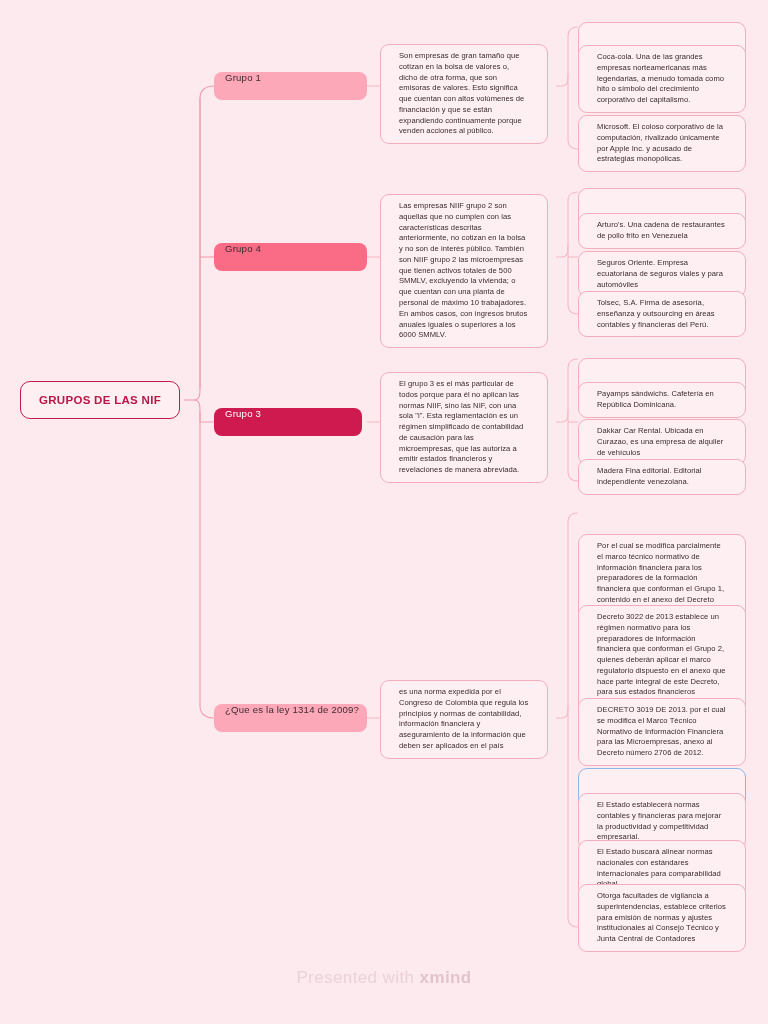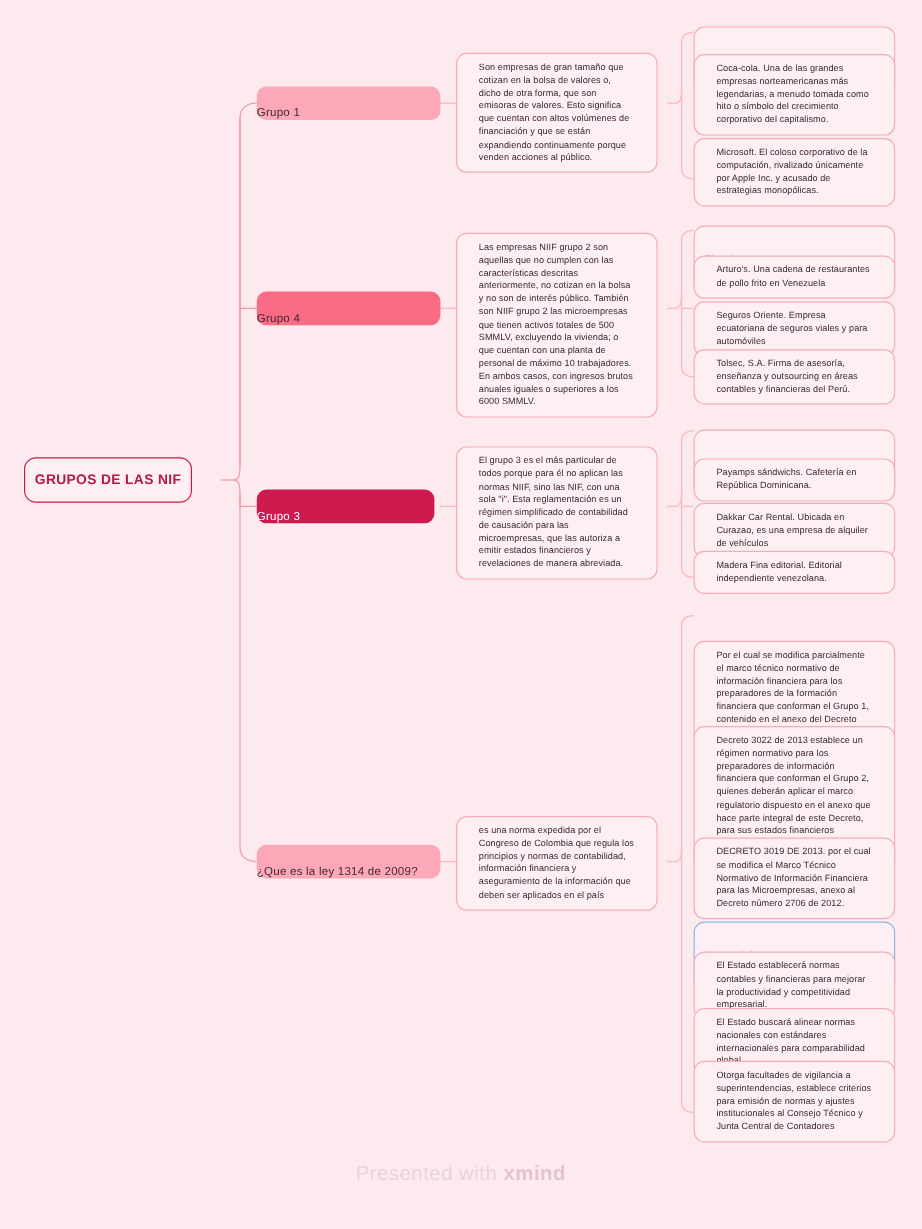--- a/index.html
+++ b/index.html
@@ -30,41 +30,42 @@
     background: #FDEFF2;
     border: 1px solid #F3AEBE;
     letter-spacing: .05px;
   }
 
   
   .root {
     position: absolute;
     left: 20px;
     top: 381px;
-    width: 140px;
+    width: 160px;
     height: 38px;
     border: 1.6px solid #C31B4D;
     border-radius: 10px;
     background: #FDEFF2;
     display: flex;
     align-items: center;
     justify-content: center;
     font-size: 11.5px;
     font-weight: bold;
     color: #B81747;
     letter-spacing: .3px;
   }
 
   
   .topic {
     position: absolute;
     height: 28px;
     border-radius: 8px;
     display: flex;
-    align-items: flex-end;
+    align-items: flex-start;
+    padding-left: 11px;
     font-size: 9.6px;
     letter-spacing: .2px;
   }
   .topic.t1 { background: #FCA8B9; color: #3e2a30; }
   .topic.t2 { background: #FA6B86; color: #3e2a30; }
   .topic.t3 { background: #CE1A4E; color: #ffffff; }
   .topic.t4 { background: #FCA8B9; color: #3e2a30; }
 
   
   .desc { width: 168px; }

